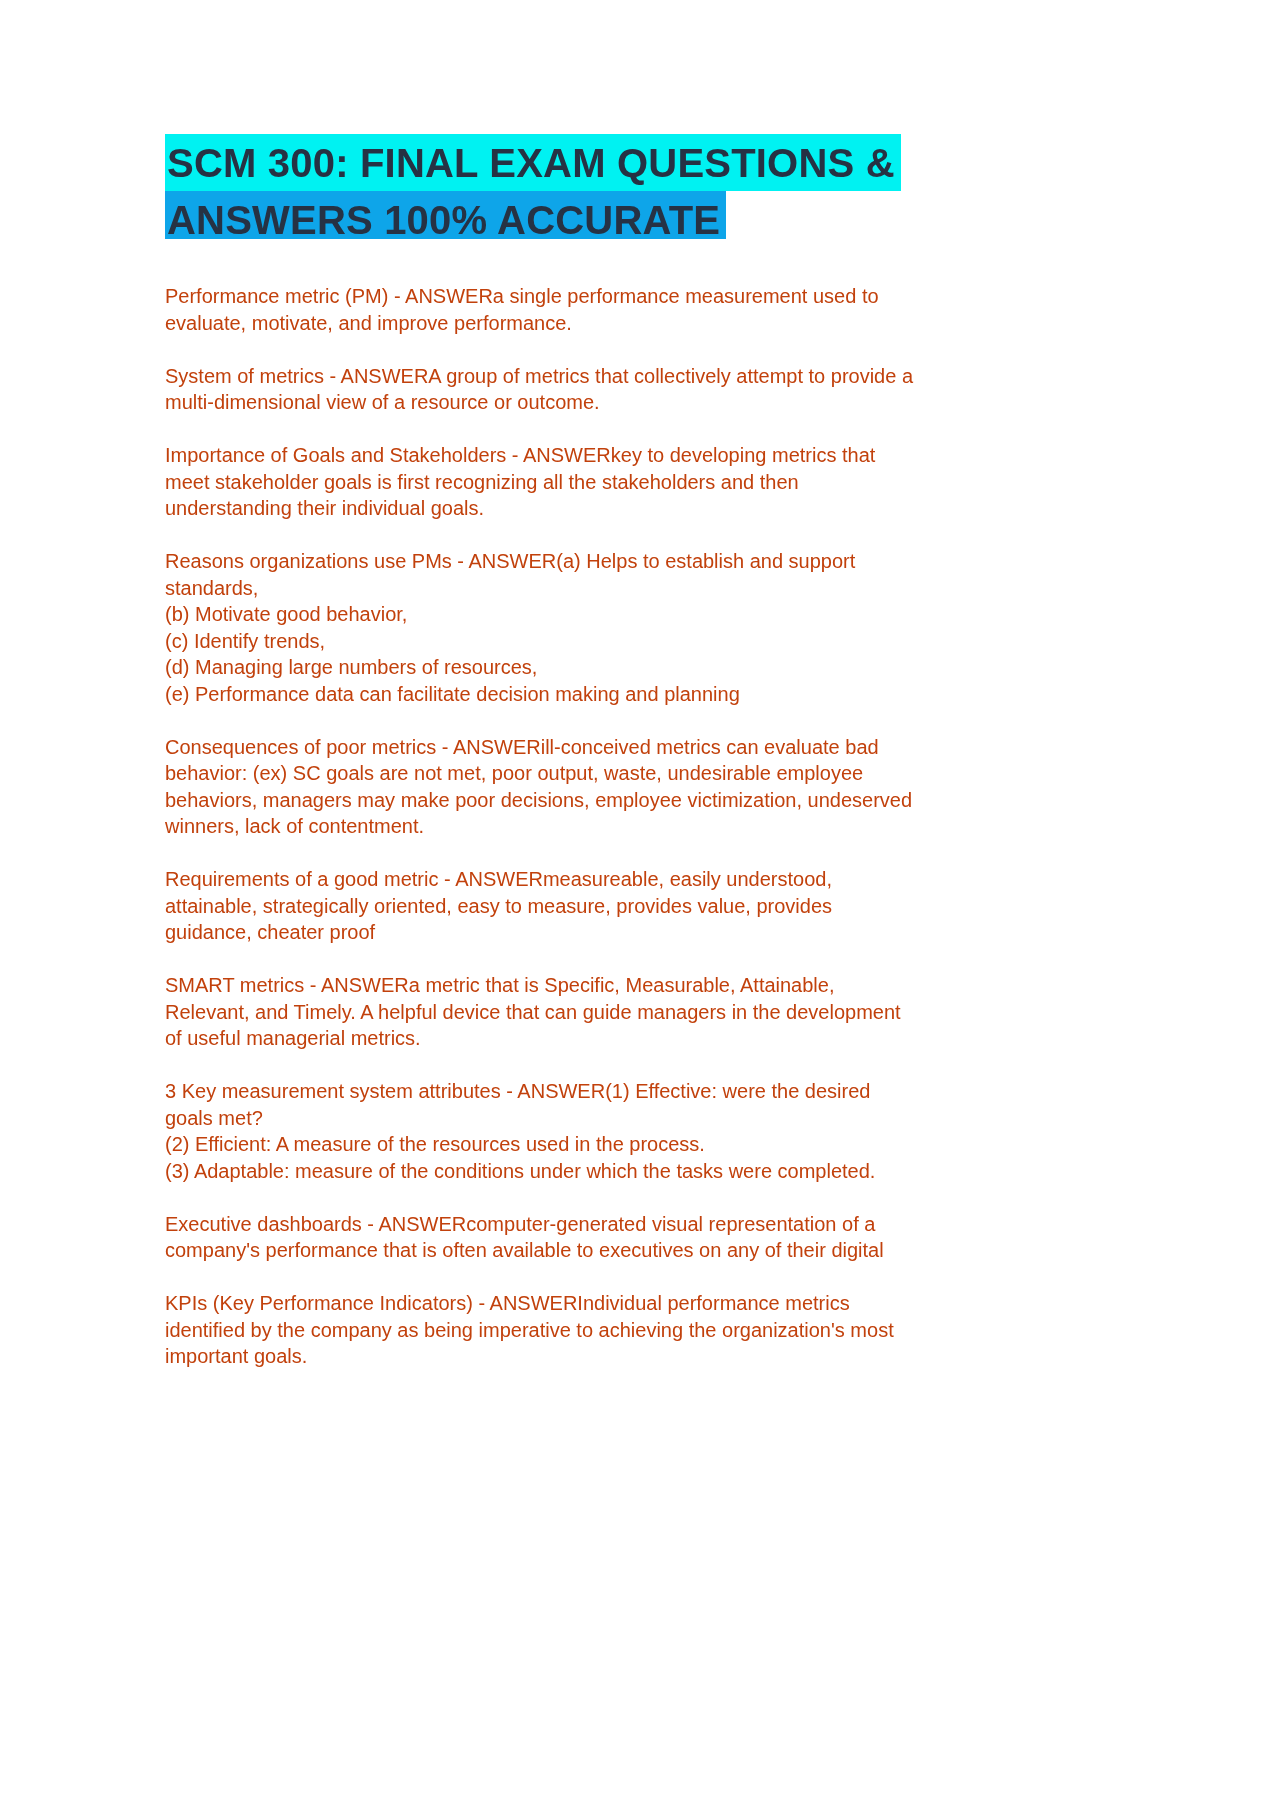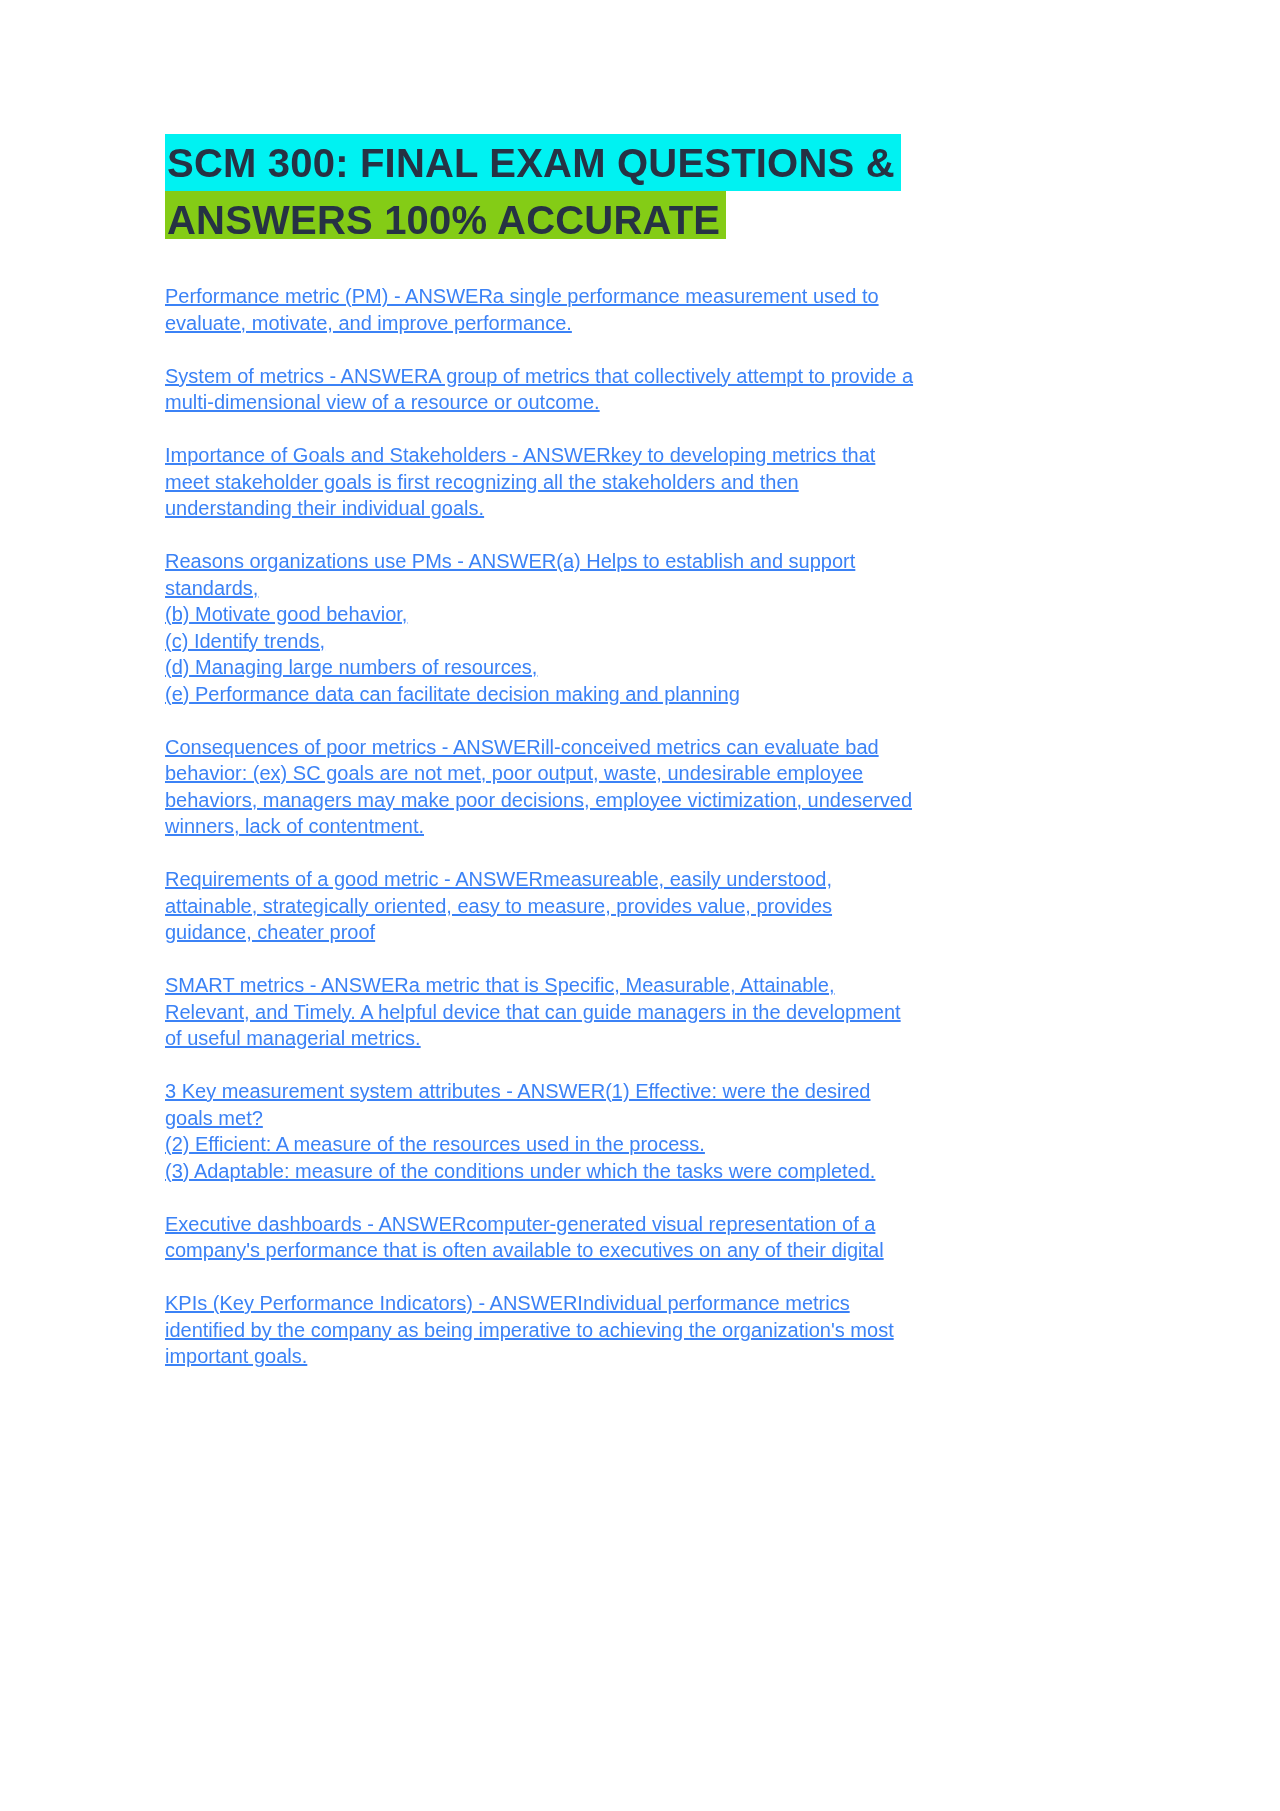--- a/index.html
+++ b/index.html
@@ -51,24 +51,24 @@
     white-space: pre-line;
   }
 </style>
 </head>
 <body>
 
 <div class="page">
 
   <h1 class="doc-title" style="color: rgb(38, 50, 68);">
     <span class="title-line highlighted" style="background-color: rgb(0, 242, 242);">SCM 300: FINAL EXAM QUESTIONS &amp;</span><br>
-    <span class="title-line-2 highlighted" style="background-color: #84cc16;">ANSWERS 100% ACCURATE</span>
+    <span class="title-line-2 highlighted" style="background-color: #0ea5e9;">ANSWERS 100% ACCURATE</span>
   </h1>
 
-  <div class="body-text" style="color: #3b82f6; text-decoration: underline;">
+  <div class="body-text" style="color: #c2410c;">
     <p class="para">Performance metric (PM) - ANSWERa single performance measurement used to
 evaluate, motivate, and improve performance.</p>
     <p class="para">System of metrics - ANSWERA group of metrics that collectively attempt to provide a
 multi-dimensional view of a resource or outcome.</p>
     <p class="para">Importance of Goals and Stakeholders - ANSWERkey to developing metrics that
 meet stakeholder goals is first recognizing all the stakeholders and then
 understanding their individual goals.</p>
     <p class="para">Reasons organizations use PMs - ANSWER(a) Helps to establish and support
 standards,
 (b) Motivate good behavior,

